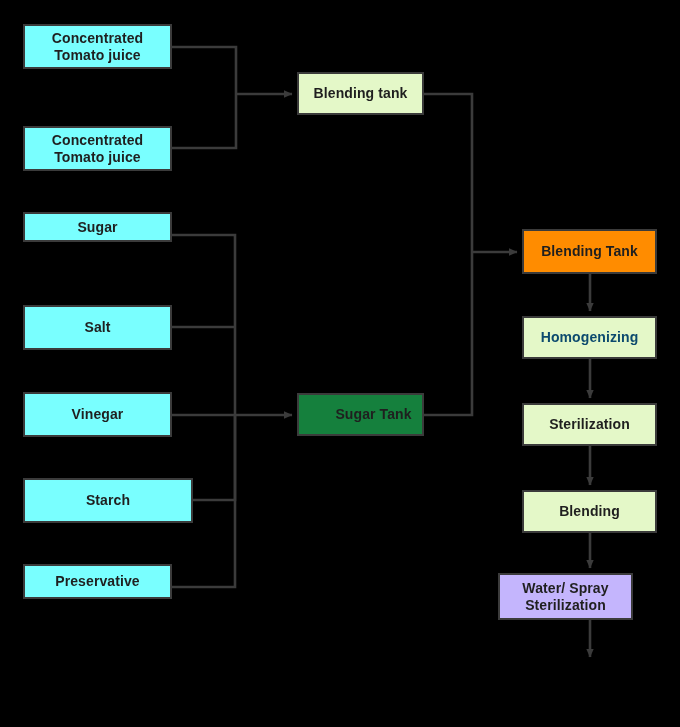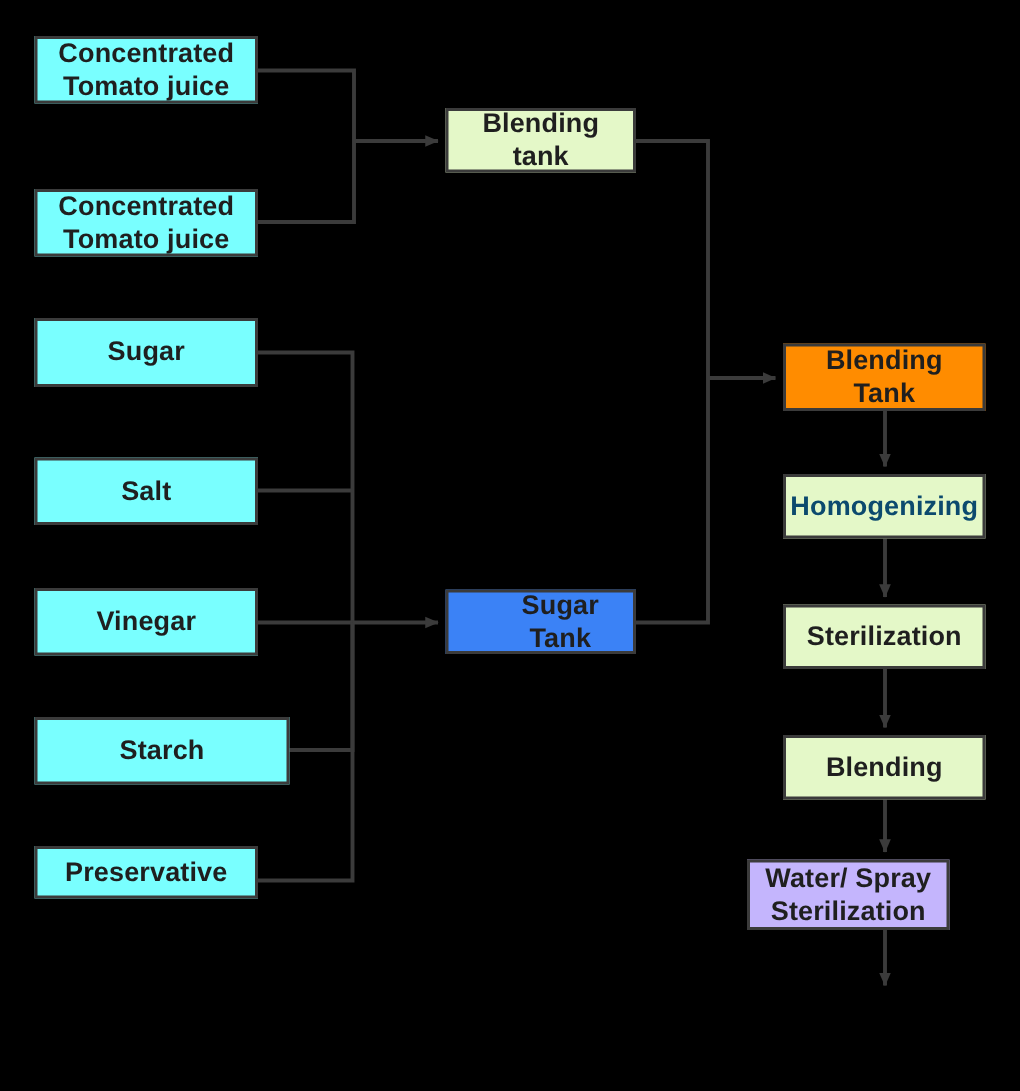--- a/index.html
+++ b/index.html
@@ -29,21 +29,21 @@
   .node {
     position: absolute;
     box-sizing: border-box;
     border: 2px solid #3b3b3b;
     display: flex;
     align-items: center;
     justify-content: center;
     text-align: center;
     color: #1f1f1f;
     font-weight: bold;
-    font-size: 18px;
+    font-size: 14px;
     line-height: 1.2;
     letter-spacing: 0.1px;
     z-index: 2;
   }
   .node .lbl {
     display: block;
     white-space: pre-line;
     padding: 0 4px;
   }
   .ingredient { background: #79FFFF; }
@@ -91,39 +91,39 @@
   </svg>
 
   <div class="node ingredient" style="left: 23px; top: 24px; width: 149px; height: 45px; border-color: rgb(59, 59, 59); color: rgb(31, 31, 31); background: rgb(121, 255, 255);">
       <span class="lbl">Concentrated
 Tomato juice</span>
     </div>
   <div class="node ingredient" style="left: 23px; top: 126px; width: 149px; height: 45px; border-color: rgb(59, 59, 59); color: rgb(31, 31, 31); background: rgb(121, 255, 255);">
       <span class="lbl">Concentrated
 Tomato juice</span>
     </div>
-  <div class="node ingredient" style="left: 23px; top: 212px; width: 149px; height: 46px; border-color: rgb(59, 59, 59); color: rgb(31, 31, 31); background: rgb(121, 255, 255);">
+  <div class="node ingredient" style="left: 23px; top: 212px; width: 149px; height: 30px; border-color: rgb(59, 59, 59); color: rgb(31, 31, 31); background: rgb(121, 255, 255);">
       <span class="lbl">Sugar</span>
     </div>
   <div class="node ingredient" style="left: 23px; top: 305px; width: 149px; height: 45px; border-color: rgb(59, 59, 59); color: rgb(31, 31, 31); background: rgb(121, 255, 255);">
       <span class="lbl">Salt</span>
     </div>
   <div class="node ingredient" style="left: 23px; top: 392px; width: 149px; height: 45px; border-color: rgb(59, 59, 59); color: rgb(31, 31, 31); background: rgb(121, 255, 255);">
       <span class="lbl">Vinegar</span>
     </div>
   <div class="node ingredient" style="left: 23px; top: 478px; width: 170px; height: 45px; border-color: rgb(59, 59, 59); color: rgb(31, 31, 31); background: rgb(121, 255, 255);">
       <span class="lbl">Starch</span>
     </div>
   <div class="node ingredient" style="left: 23px; top: 564px; width: 149px; height: 35px; border-color: rgb(59, 59, 59); color: rgb(31, 31, 31); background: rgb(121, 255, 255);">
       <span class="lbl">Preservative</span>
     </div>
   <div class="node process" style="left: 297px; top: 72px; width: 127px; height: 43px; border-color: rgb(59, 59, 59); color: rgb(31, 31, 31); background: rgb(228, 248, 200);">
       <span class="lbl">Blending tank</span>
     </div>
-  <div class="node process" style="left: 297px; top: 393px; width: 127px; height: 43px; border-color: rgb(59, 59, 59); color: rgb(31, 31, 31); background: #3b82f6; padding-left: 26px;">
+  <div class="node process" style="left: 297px; top: 393px; width: 127px; height: 43px; border-color: rgb(59, 59, 59); color: rgb(31, 31, 31); background: #15803d; padding-left: 26px;">
       <span class="lbl">Sugar Tank</span>
     </div>
   <div class="node blend" style="left: 522px; top: 229px; width: 135px; height: 45px; border-color: rgb(59, 59, 59); color: rgb(31, 31, 31); background: rgb(255, 140, 0);">
       <span class="lbl">Blending Tank</span>
     </div>
   <div class="node process" style="left: 522px; top: 316px; width: 135px; height: 43px; border-color: rgb(59, 59, 59); color: #0c4a6e; background: rgb(228, 248, 200);">
       <span class="lbl">Homogenizing</span>
     </div>
   <div class="node process" style="left: 522px; top: 403px; width: 135px; height: 43px; border-color: rgb(59, 59, 59); color: rgb(31, 31, 31); background: rgb(228, 248, 200);">
       <span class="lbl">Sterilization</span>

